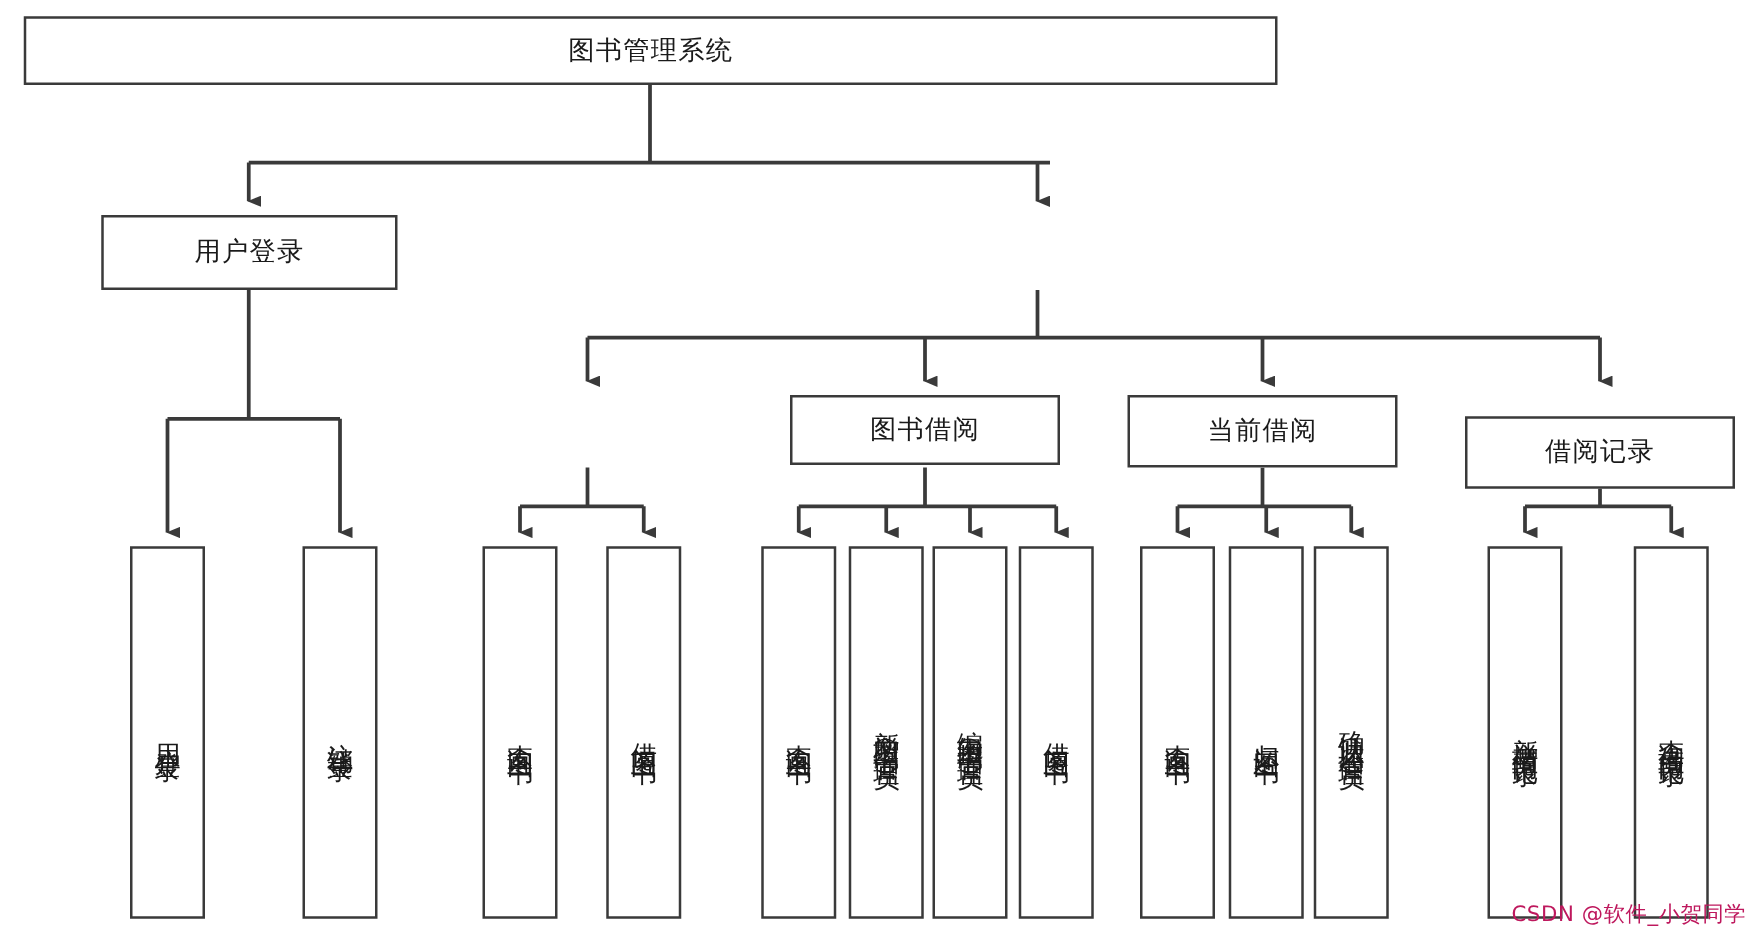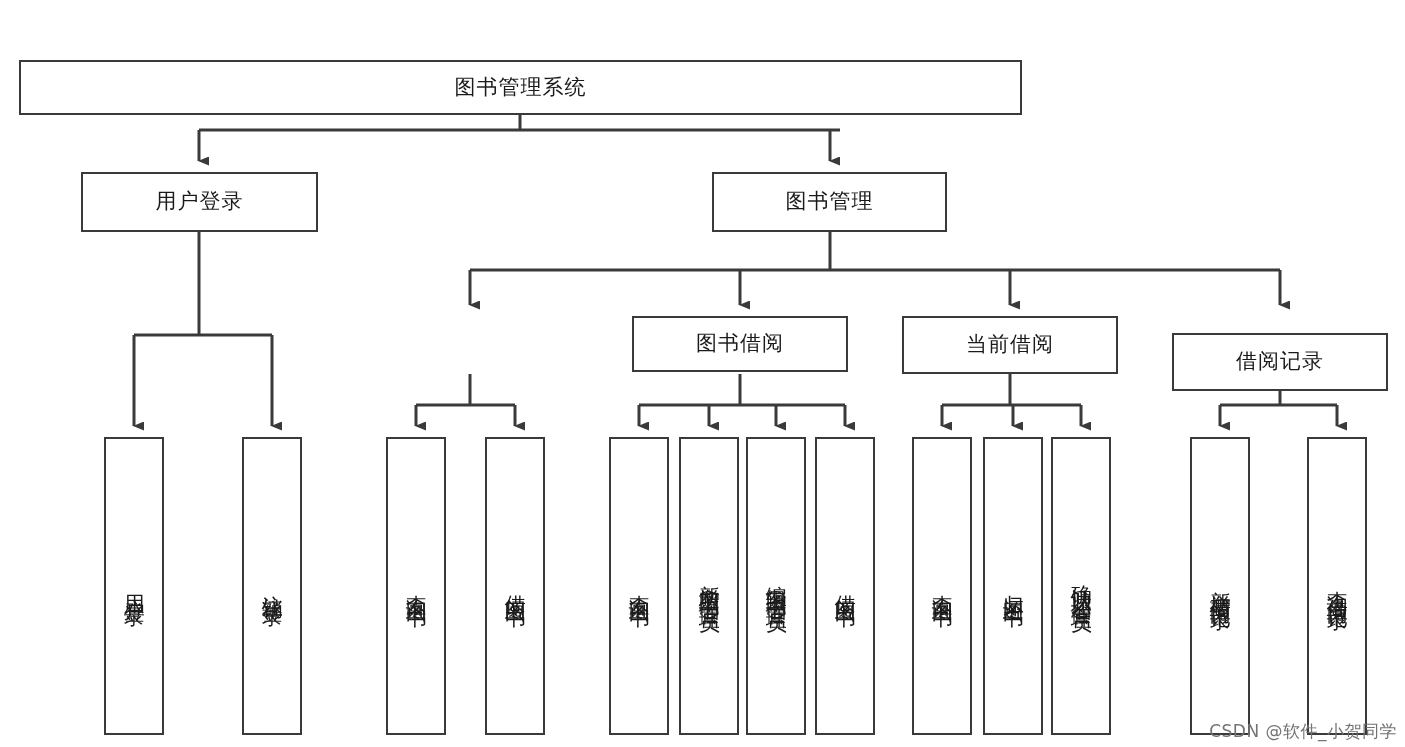--- a/index.html
+++ b/index.html
@@ -52,21 +52,21 @@
     letter-spacing: 4px;
     line-height: 1.25;
     text-align: center;
     white-space: nowrap;
   }
   #watermark {
     position: absolute;
     right: 8px;
     bottom: 4px;
     font-size: 17px;
-    color: #737373;
+    color: #be185d;
     letter-spacing: 0.5px;
     white-space: nowrap;
   }
 </style>
 </head>
 <body>
 
 <div id="diagram-root">
 
   <svg id="diagram-svg" viewBox="0 0 1405 747" xmlns="http://www.w3.org/2000/svg">
@@ -112,29 +112,26 @@
       <path d="M1013,405 L1013,426" marker-end="url(#arrowhead)"></path>
       <path d="M1081,405 L1081,426" marker-end="url(#arrowhead)"></path>
 
       <path d="M1280,374 L1280,405"></path>
       <path d="M1220,405 L1337,405"></path>
       <path d="M1220,405 L1220,426" marker-end="url(#arrowhead)"></path>
       <path d="M1337,405 L1337,426" marker-end="url(#arrowhead)"></path>
     </g>
   </svg>
 
-  <div class="node node-h" style="left:19px; top:13px; width:1003px; height:55px;margin-top:47px;">
+  <div class="node node-h" style="left:19px; top:13px; width:1003px; height:55px;">
     <span>图书管理系统</span>
   </div>
 
   <div class="node node-h" style="left:81px; top:172px; width:237px; height:60px;">
     <span>用户登录</span>
-  </div>
-  <div class="node node-h" style="left:712px; top:172px; width:235px; height:60px;">
-    <span>图书管理</span>
   </div>
 
   <div class="node node-h" style="left:632px; top:316px; width:216px; height:56px;">
     <span>图书借阅</span>
   </div>
   <div class="node node-h" style="left:902px; top:316px; width:216px; height:58px;">
     <span>当前借阅</span>
   </div>
   <div class="node node-h" style="left:1172px; top:333px; width:216px; height:58px;">
     <span>借阅记录</span>

